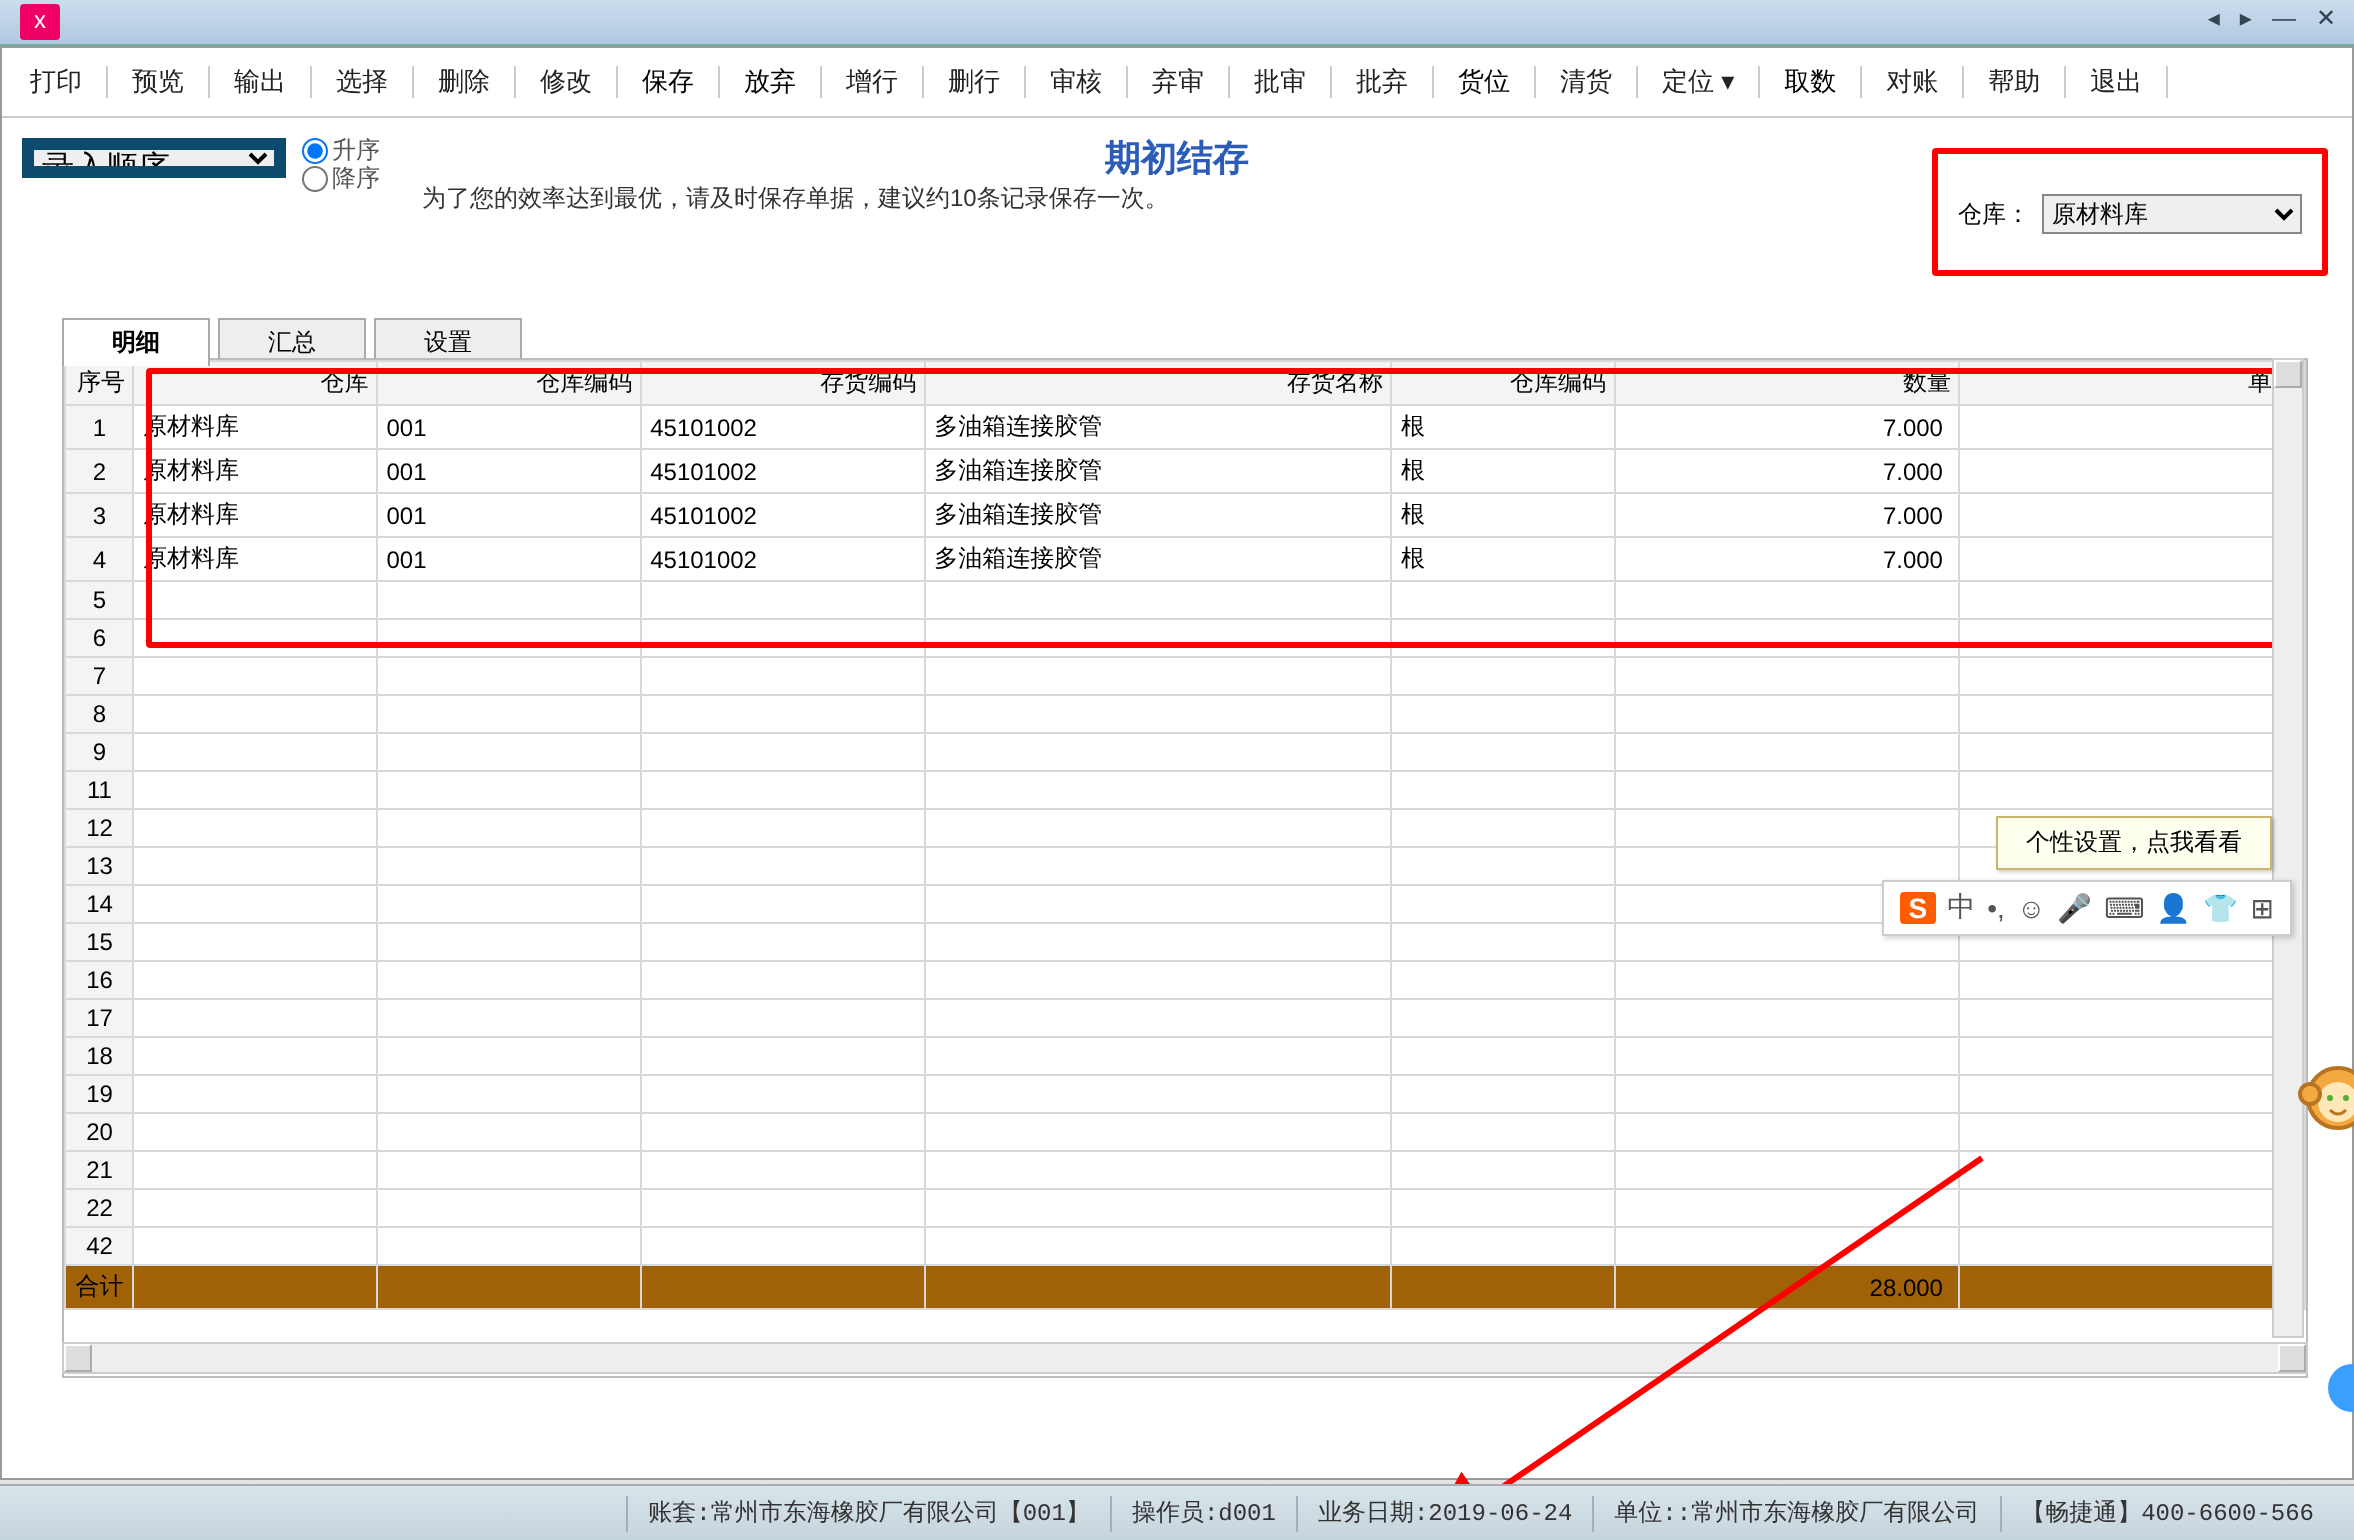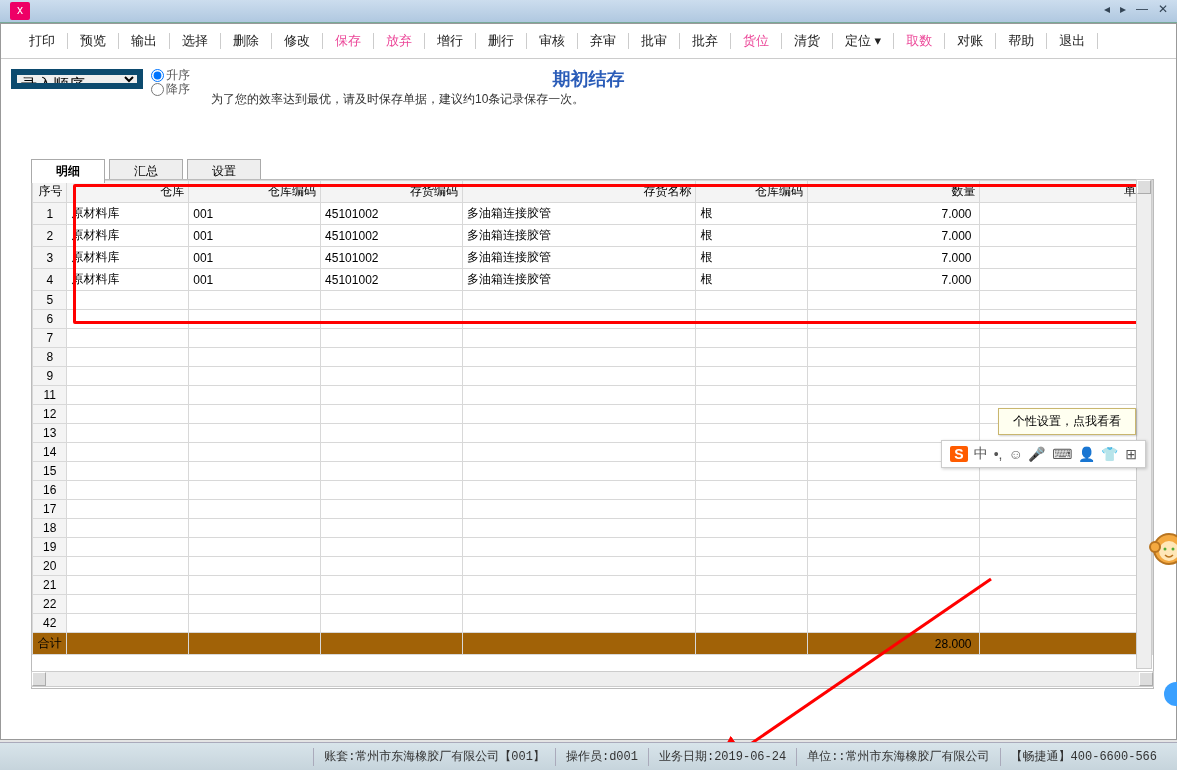--- a/index.html
+++ b/index.html
@@ -8,23 +8,23 @@
 
 .title-bar { height: 23px; background: linear-gradient(#cde, #b0c8e0); border-bottom: 1px solid #7a9; position: relative; display: flex; align-items: center; }
 .title-close { width: 20px; height: 18px; background: #e06; color: #fff; text-align: center; line-height: 16px; margin-left: 10px; border-radius: 2px; font-size: 12px; cursor: pointer; }
 .title-right { position: absolute; right: 6px; top: 2px; display: flex; gap: 4px; color: #345; font-size: 12px; }
 .title-right span { cursor: pointer; padding: 0 3px; }
 
 
 .main-panel { position: absolute; top: 23px; left: 0; right: 0; bottom: 30px; background: #fff; border: 1px solid #999; }
 
 
-.toolbar { display: flex; align-items: center; padding: 4px 20px; border-bottom: 1px solid #ccc; gap: 2px; }
+.toolbar { display: flex; align-items: center; padding: 4px 6px; border-bottom: 1px solid #ccc; gap: 2px; }
 .toolbar button { background: transparent; border: none; padding: 4px 8px; font-size: 13px; cursor: pointer; color: #222; font-family: inherit; }
-.toolbar button.disabled { color: #ec4899; cursor: default; }
+.toolbar button.disabled { color: #000000; cursor: default; }
 .toolbar .sep { width: 1px; height: 16px; background: #ccc; margin: 0 2px; }
 
 
 .header-area { padding: 10px 10px 4px 10px; display: flex; align-items: flex-start; position: relative; }
 .order-select { display: inline-block; }
 .order-select select { width: 132px; height: 20px; border: 6px solid #0c4a6e; font-size: 16px; }
 .sort-radios { margin-left: 8px; font-size: 12px; color: #555; }
 .sort-radios label { display: block; height: 14px; line-height: 12px; }
 .sort-radios input { vertical-align: middle; margin-right: 2px; }
 .title-text { position: absolute; left: 50%; transform: translateX(-50%); font-size: 18px; font-weight: bold; color: #2a5cb8; top: 8px; }
@@ -147,20 +147,26 @@
       </select>
     </span>
     <div class="sort-radios">
       <label><input type="radio" name="sort" checked="" style=""><span>升序</span></label>
       <label><input type="radio" name="sort" style=""><span>降序</span></label>
     </div>
     <div class="title-text">期初结存</div>
     <div class="hint-text">为了您的效率达到最优，请及时保存单据，建议约10条记录保存一次。</div>
   </div>
 
+  <div class="warehouse-box">
+    <label>仓库：</label>
+    <select>
+      <option>原材料库</option>
+    </select>
+  </div>
 
   <div class="tabs">
     <div class="tab active">明细</div>
     <div class="tab">汇总</div>
     <div class="tab">设置</div>
   </div>
 
   <div class="table-wrap">
     <table>
       <colgroup>

